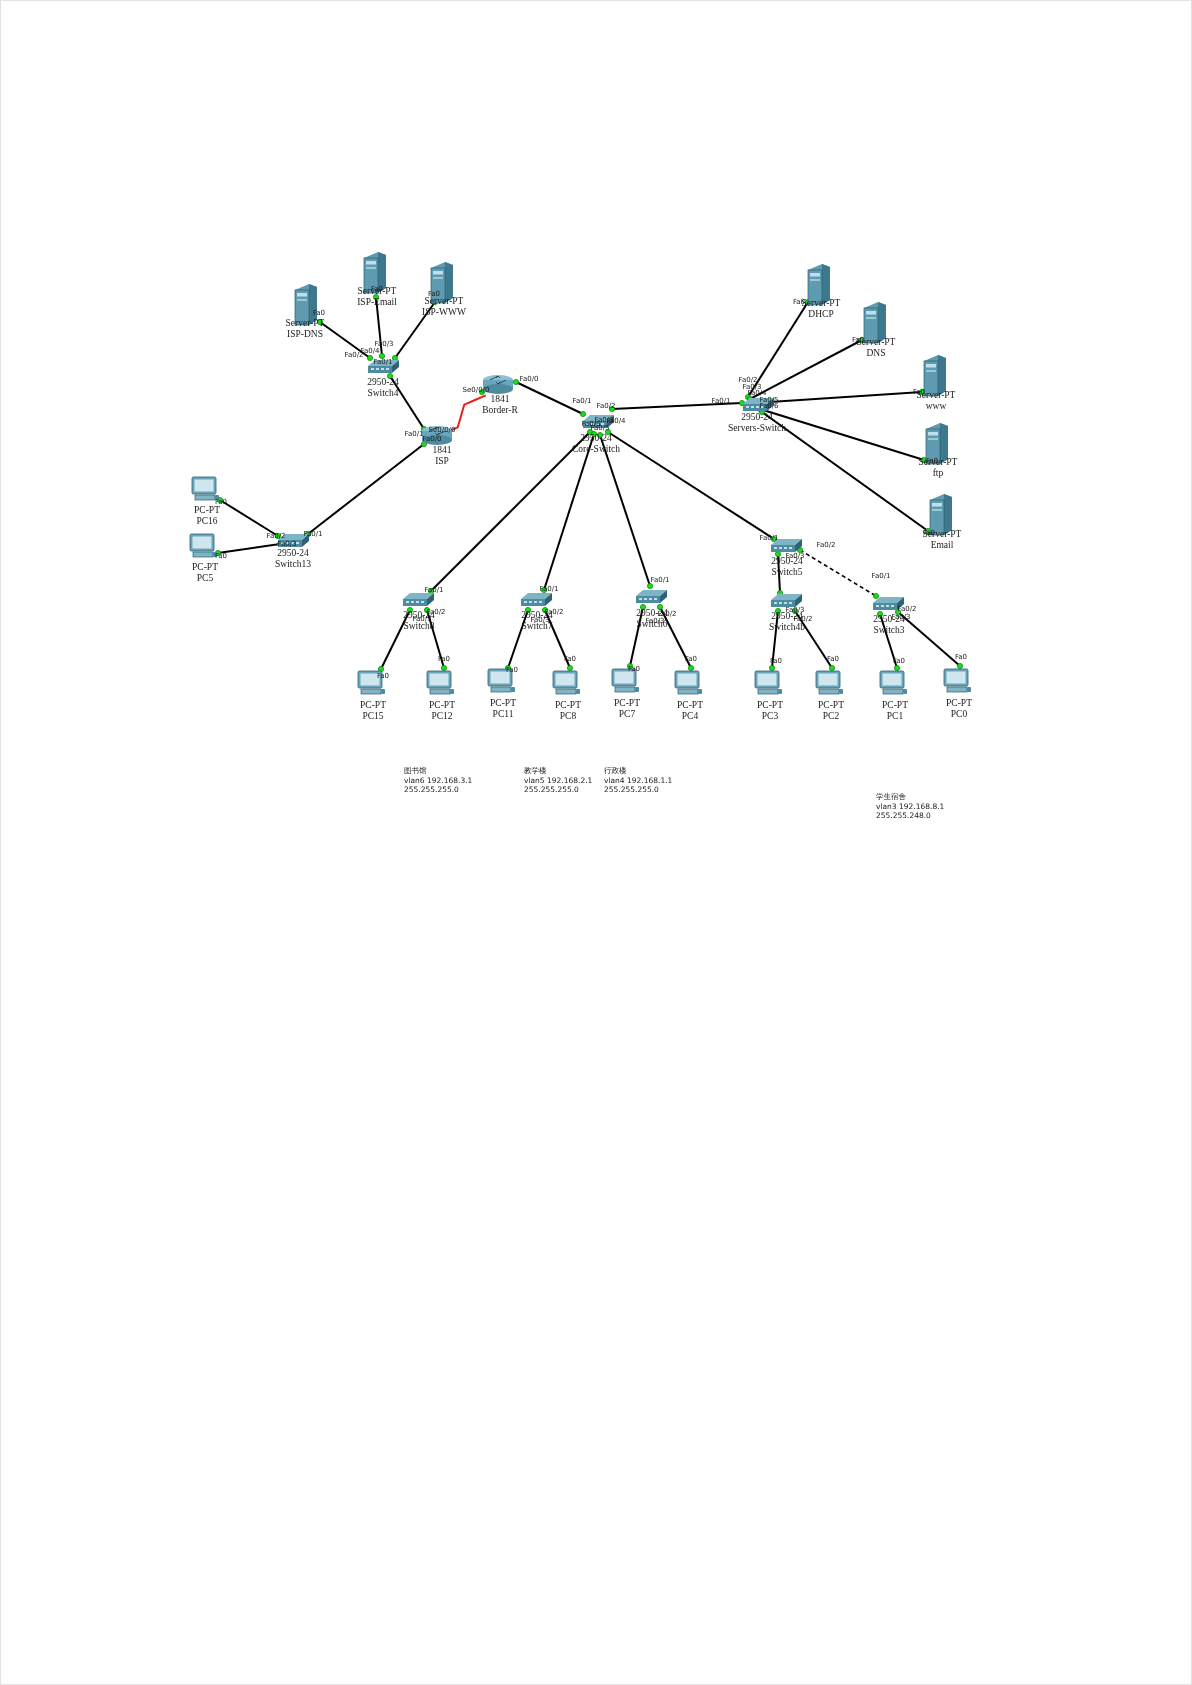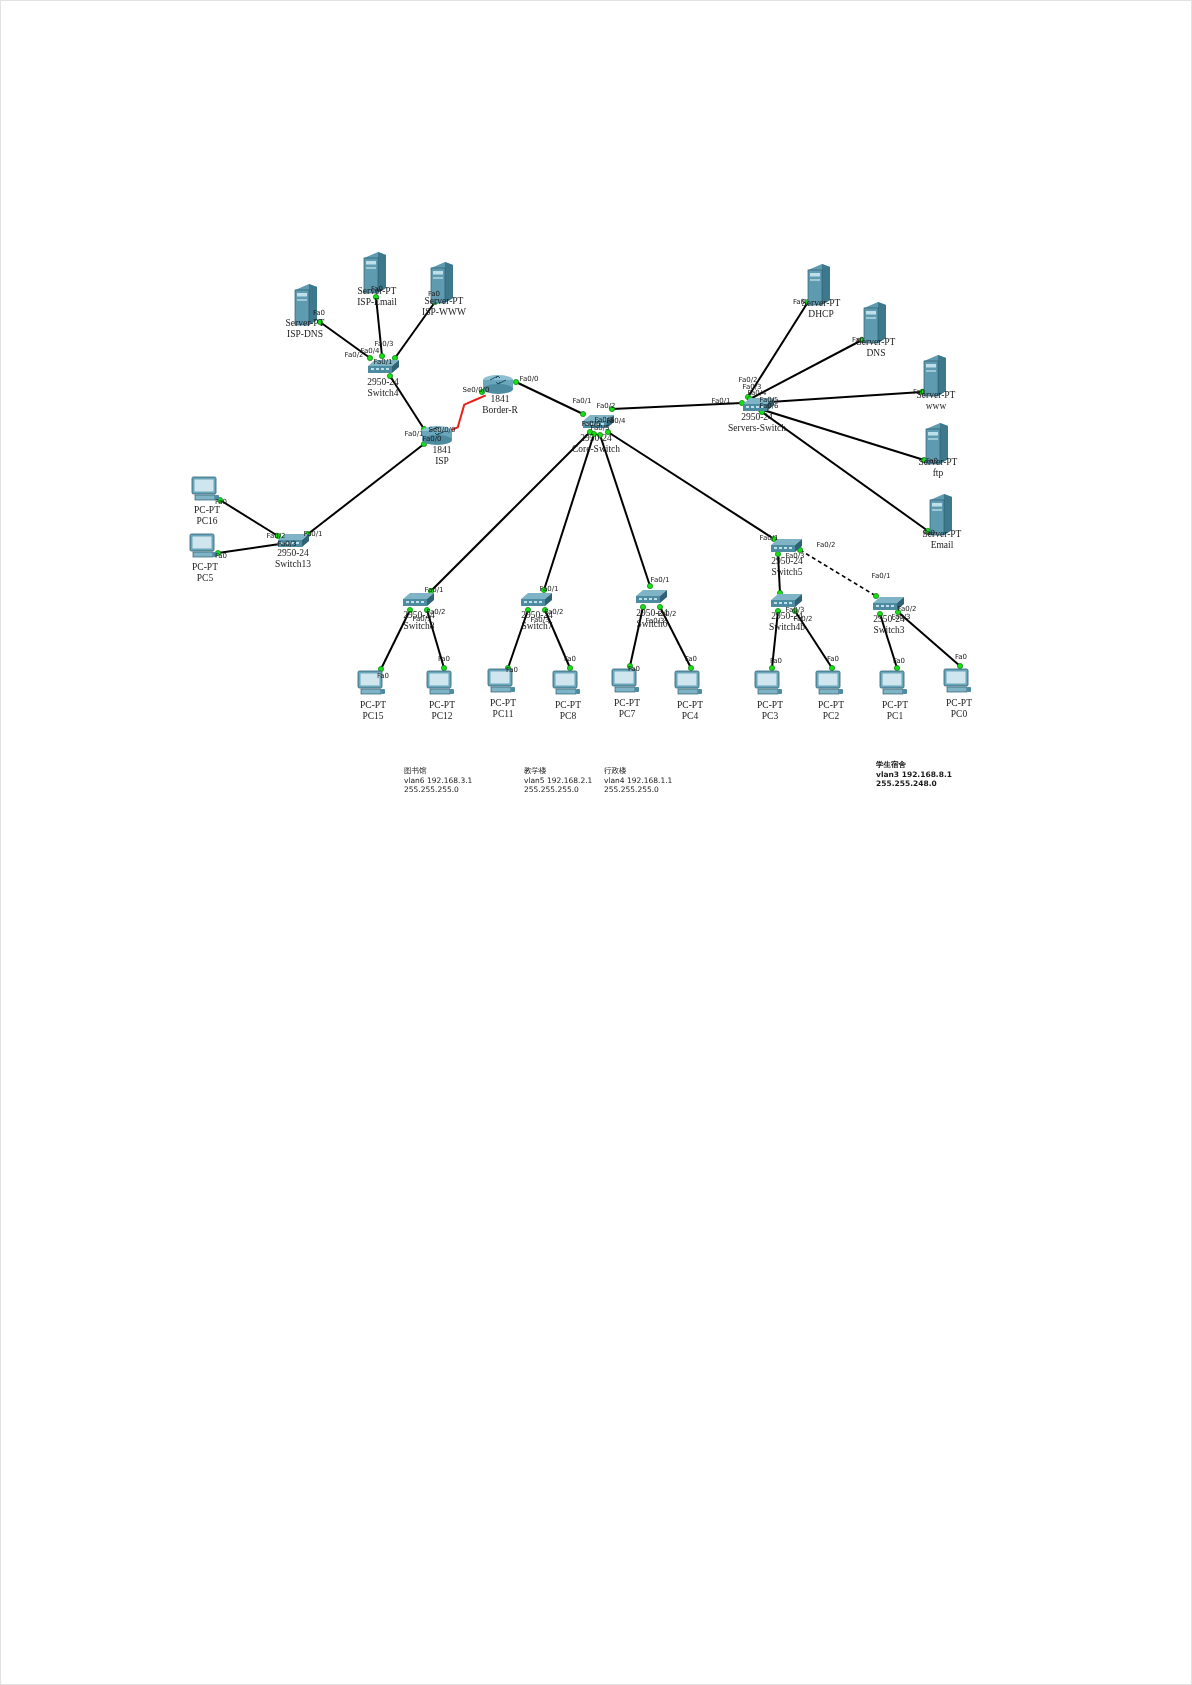--- a/index.html
+++ b/index.html
@@ -688,19 +688,19 @@
       <div class="vlan-note" style="left: 524px; top: 766px;">
         <div>教学楼</div>
         <div>vlan5 192.168.2.1</div>
         <div>255.255.255.0</div>
       </div>
       <div class="vlan-note" style="left: 604px; top: 766px;">
         <div>行政楼</div>
         <div>vlan4 192.168.1.1</div>
         <div>255.255.255.0</div>
       </div>
-      <div class="vlan-note" style="left: 876px; top: 760px; font-weight: bold;">
+      <div class="vlan-note" style="left: 876px; top: 792px;">
         <div>学生宿舍</div>
         <div>vlan3 192.168.8.1</div>
         <div>255.255.248.0</div>
       </div>
     </div>
 </div>
 
 </body></html>

